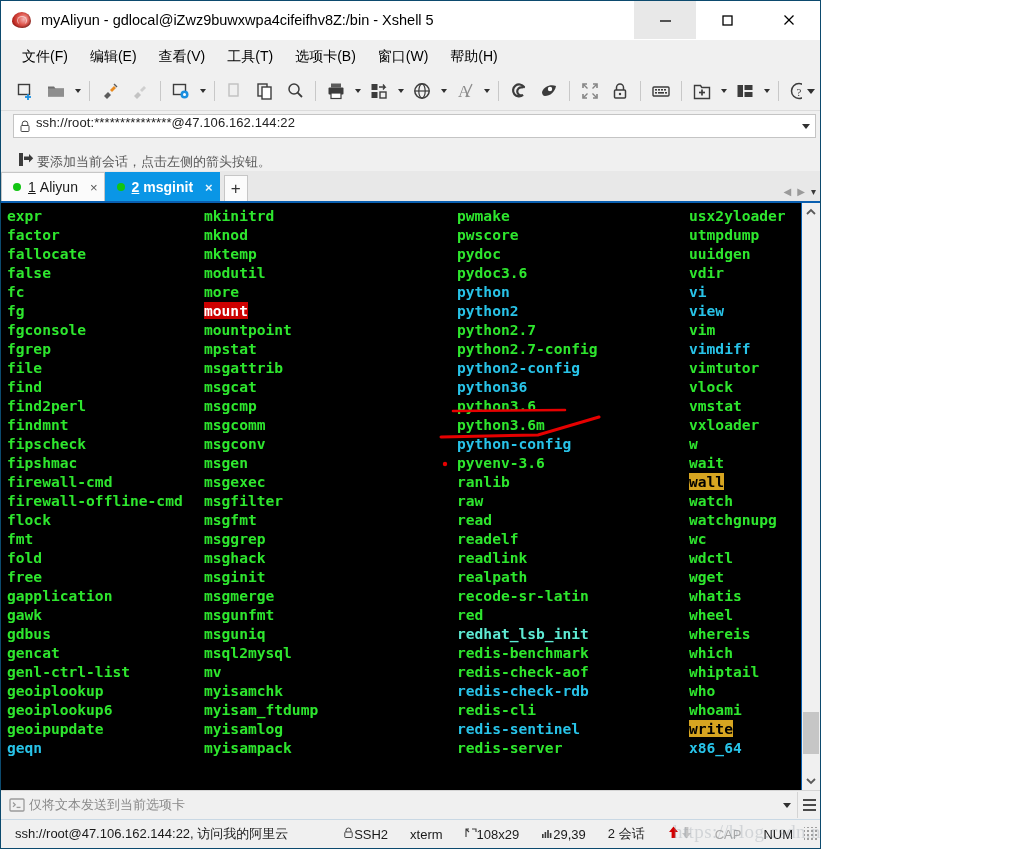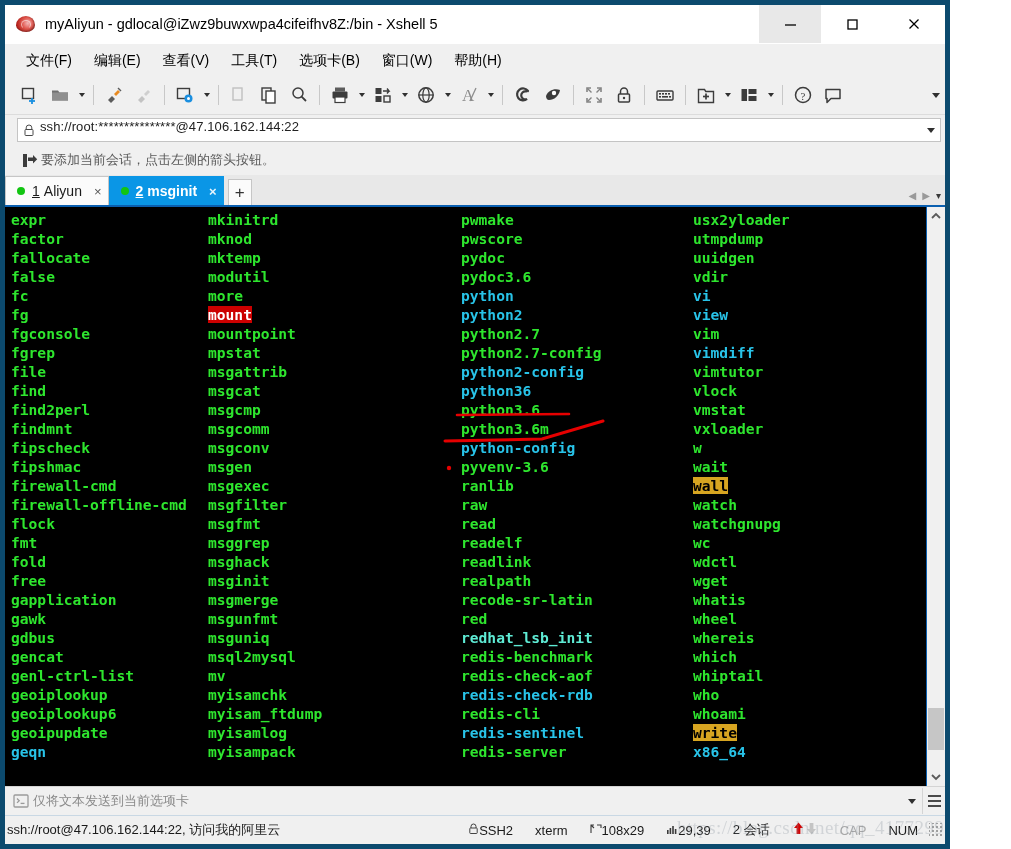--- a/index.html
+++ b/index.html
@@ -5,23 +5,23 @@
 <style>
   html, body {
     margin: 0; padding: 0;
     width: 1011px; height: 849px;
     overflow: hidden;
     background: #ffffff;
     font-family: "Liberation Sans", sans-serif;
   }
   #app {
     position: relative;
-    width: 950px; height: 849px;
+    width: 821px; height: 849px;
     box-sizing: border-box;
-    border: 5px solid #0c4a6e;
+    border: 1px solid #0c4a6e;
     background: #f0f0f0;
     display: flex;
     flex-direction: column;
     overflow: hidden;
   }
 
   
   .titlebar {
     height: 38px;
     background: #ffffff;
@@ -180,21 +180,21 @@
     border-left: 4px solid transparent;
     border-right: 4px solid transparent;
     border-top: 5px solid #303030;
   }
 
   
   .hintrow {
     height: 30px;
     background: #f0f0f0;
     display: flex;
-    align-items: center;
+    align-items: flex-end;
     flex: 0 0 auto;
   }
   .hint-icon {
     width: 24px; height: 24px;
     display: flex; align-items: center; justify-content: center;
     flex: 0 0 auto;
     margin-left: 2px;
   }
   .hint-text {
     font-size: 13px;
@@ -381,21 +381,21 @@
     display: flex;
     align-items: center;
     flex: 0 0 auto;
     border-top: 1px solid #c9d8e4;
     position: relative;
     font-size: 13px;
     color: #1a1a1a;
   }
   .sb-left {
     flex: 1 1 auto;
-    padding-left: 2px;
+    padding-left: 14px;
     white-space: nowrap;
     overflow: hidden;
   }
   .sb-cell {
     display: flex; align-items: center;
     padding: 0 11px;
     white-space: nowrap;
     flex: 0 0 auto;
   }
   .sb-dim { color: #a8a8a8; }

